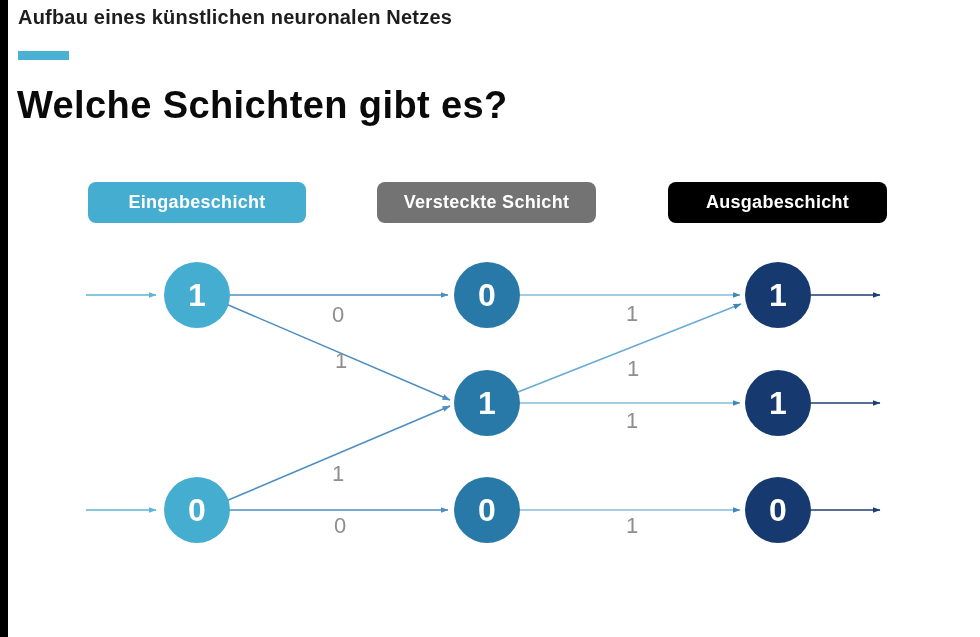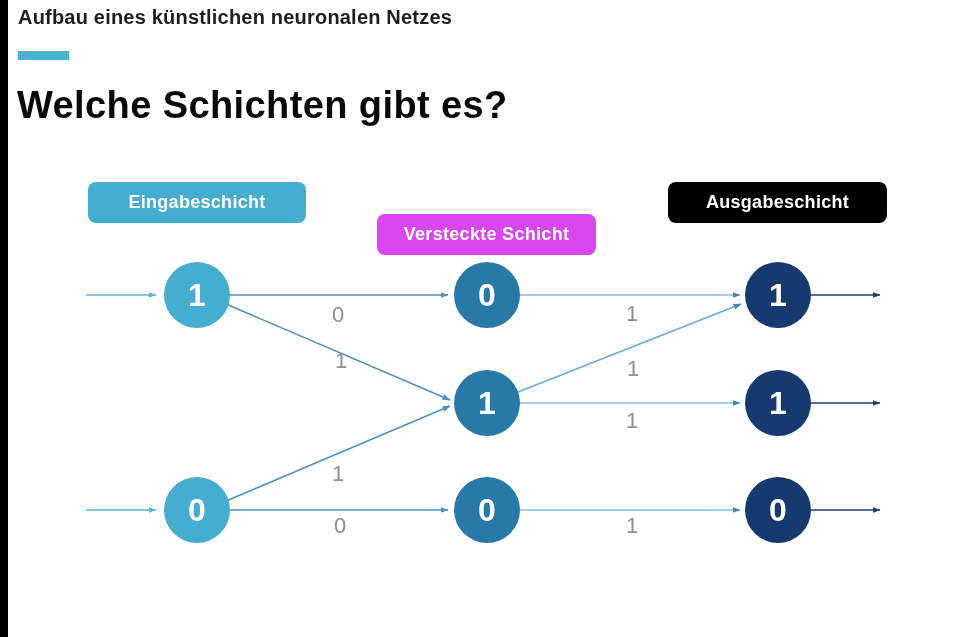--- a/index.html
+++ b/index.html
@@ -16,21 +16,21 @@
   .headline{
     position:absolute;left:17px;top:84px;font-size:38px;font-weight:800;
     color:#0a0a0a;letter-spacing:0.4px;margin:0;
   }
   .pill{
     position:absolute;height:41px;border-radius:8px;display:flex;
     align-items:center;justify-content:center;color:#ffffff;
     font-size:18px;font-weight:700;letter-spacing:0.3px;top:182px;
   }
   .pill.input{left:88px;width:218px;background:#45adcf;}
-  .pill.hidden{left:377px;width:219px;background:#d946ef;margin-top:32px;}
+  .pill.hidden{left:377px;width:219px;background:#737373;}
   .pill.output{left:668px;width:219px;background:#000000;}
   .node{
     position:absolute;width:66px;height:66px;border-radius:50%;
     display:flex;align-items:center;justify-content:center;
     color:#ffffff;font-size:32px;font-weight:700;
   }
   .node.input{background:#45adcf;}
   .node.hidden{background:#2879a8;}
   .node.output{background:#16396f;}
   .wlabel{

